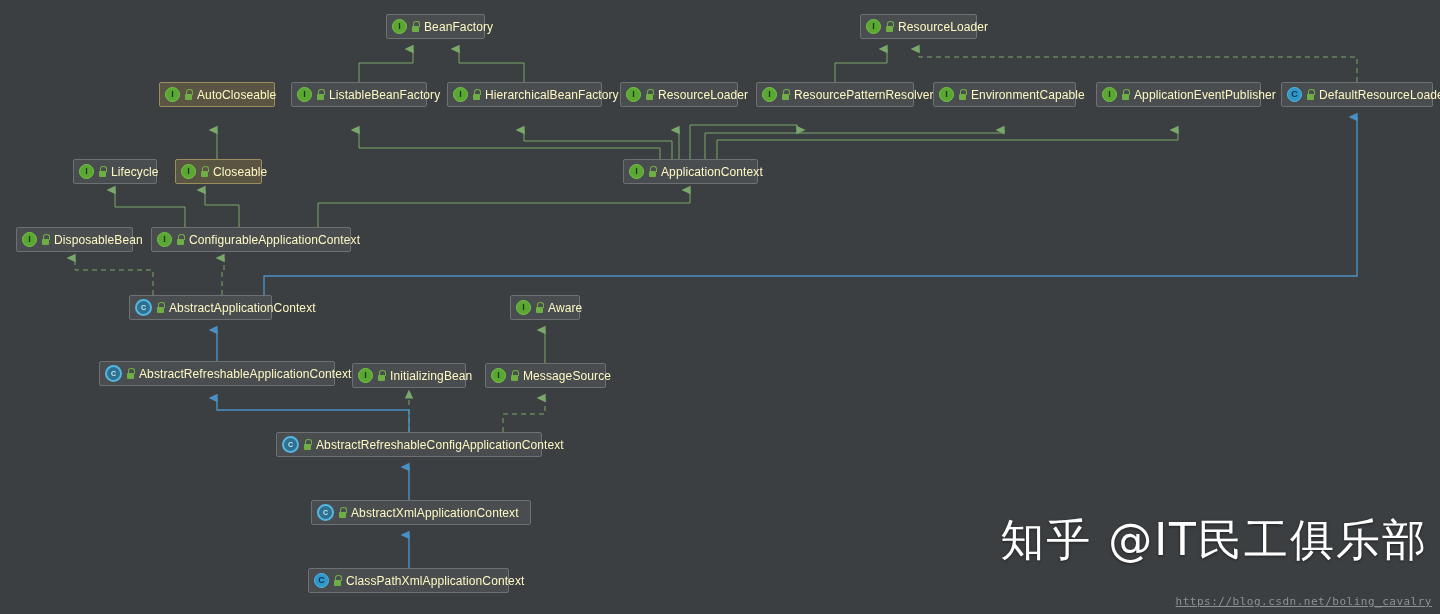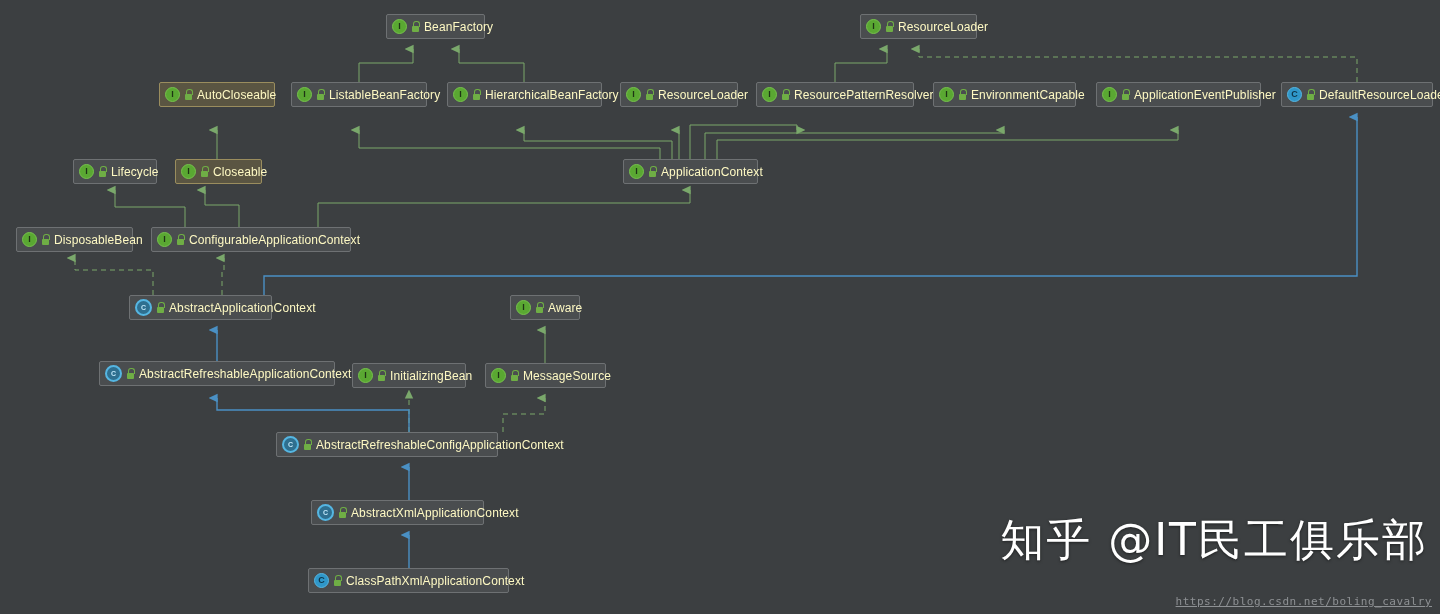--- a/index.html
+++ b/index.html
@@ -357,29 +357,29 @@
         <span class="node-label">InitializingBean</span>
       </div>
       <div class="node" style="left: 485px; top: 363px; width: 121px;">
         <span class="ico iface">I</span>
         <span class="lock">
           <b></b>
           <i></i>
         </span>
         <span class="node-label">MessageSource</span>
       </div>
-      <div class="node" style="left: 276px; top: 432px; width: 222px;">
+      <div class="node" style="left: 276px; top: 432px; width: 266px;">
         <span class="ico abs">C</span>
         <span class="lock">
           <b></b>
           <i></i>
         </span>
         <span class="node-label">AbstractRefreshableConfigApplicationContext</span>
       </div>
-      <div class="node" style="left: 311px; top: 500px; width: 173px;">
+      <div class="node" style="left: 311px; top: 500px; width: 220px;">
         <span class="ico abs">C</span>
         <span class="lock">
           <b></b>
           <i></i>
         </span>
         <span class="node-label">AbstractXmlApplicationContext</span>
       </div>
       <div class="node" style="left: 308px; top: 568px; width: 201px;">
         <span class="ico cls">C</span>
         <span class="lock">

